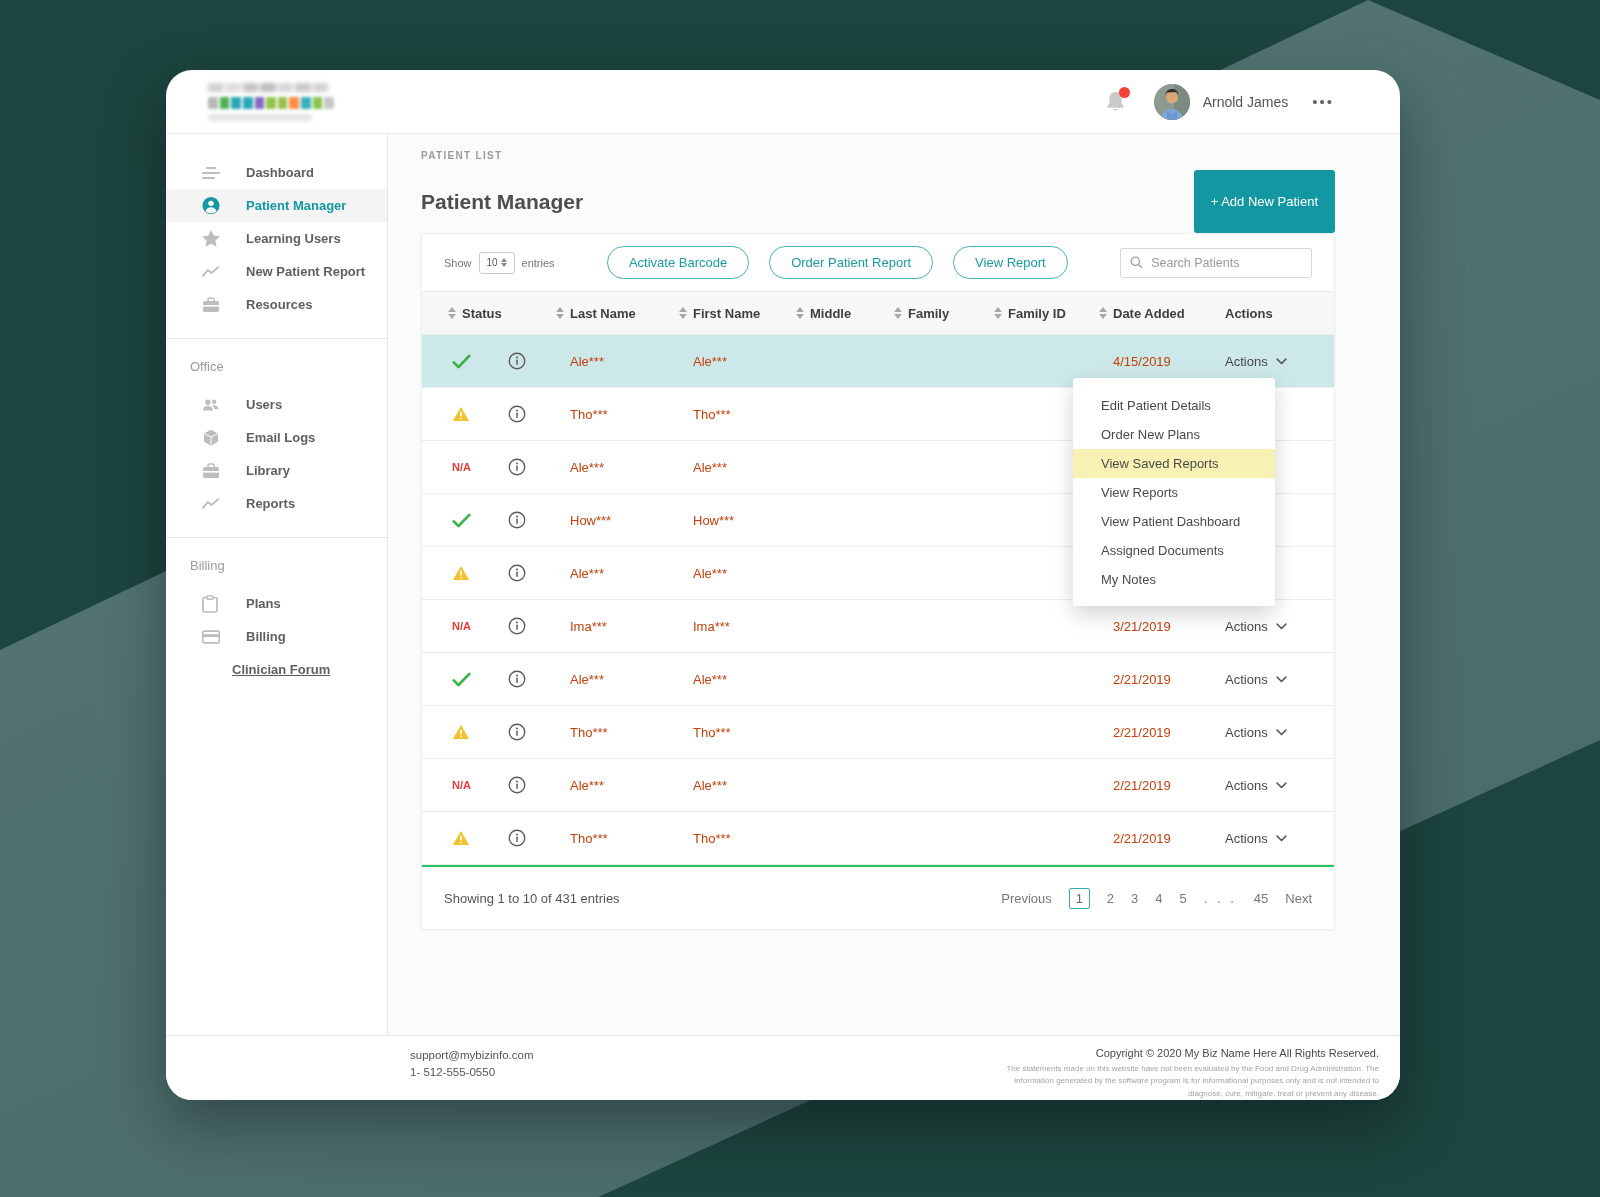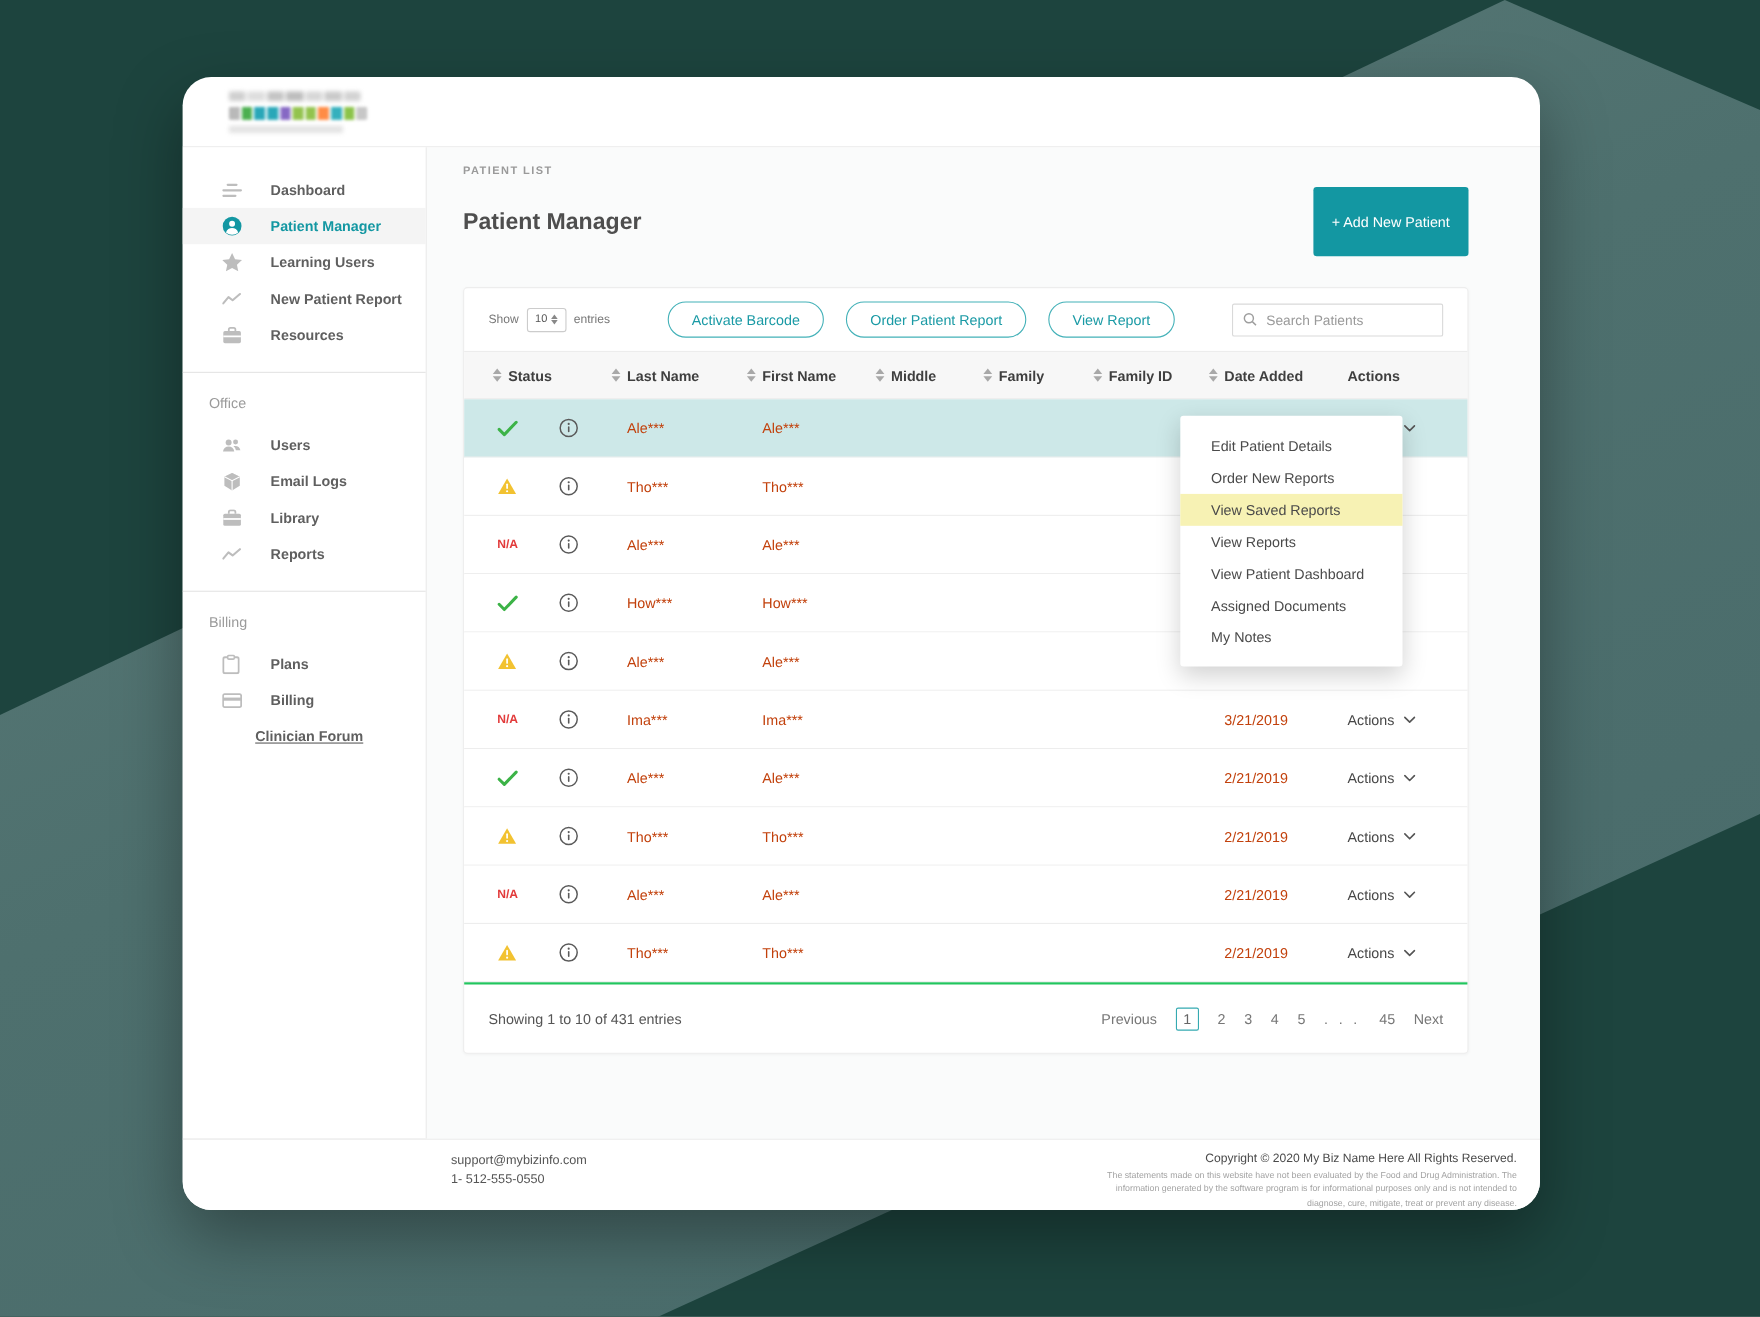--- a/index.html
+++ b/index.html
@@ -45,21 +45,21 @@
   .side-label { font-size:13px; color:#9b9b9b; padding:20px 0 14px 24px; }
 
   .main { flex:1; background:#fafbfb; position:relative; padding:16px 65px 0 33px; }
   .breadcrumb { font-size:10px; letter-spacing:1.3px; color:#9a9a9a; font-weight:700; }
   .title-row { display:flex; align-items:center; justify-content:space-between; margin-top:9px; }
   .page-title { font-size:21px; font-weight:700; color:#4e4e4e; }
   .add-btn { background:#1397a2; color:#fff; font-size:13px; border:none; border-radius:3px;
     padding:24px 17px; cursor:pointer; font-family:inherit; }
 
   
-  .table-card { margin-top:28px; background:#fff; border:1px solid #ededed; border-radius:4px;
+  .table-card { background:#fff; border:1px solid #ededed; border-radius:4px;
     box-shadow:0 1px 3px rgba(0,0,0,.04); }
   .controls { height:57px; display:flex; align-items:center; padding:0 22px; }
   .show-group { display:flex; align-items:center; gap:7px; font-size:11px; color:#777; }
   .show-select { width:36px; height:22px; border:1px solid #ccc; border-radius:3px; display:flex;
     align-items:center; justify-content:center; gap:3px; font-size:10px; color:#555; cursor:pointer; background:#fff; }
   .spin { display:flex; flex-direction:column; gap:1px; }
   .spin i { width:0; height:0; border-left:3px solid transparent; border-right:3px solid transparent; display:block; }
   .spin .up { border-bottom:4px solid #888; }
   .spin .dn { border-top:4px solid #888; }
   .pill-group { flex:1; display:flex; justify-content:center; gap:20px; }
@@ -142,20 +142,41 @@
             <span class="logo-seg" style="background: rgb(147, 195, 78);"></span>
             <span class="logo-seg" style="background: rgb(255, 140, 69);"></span>
             <span class="logo-seg" style="background: rgb(53, 176, 189);"></span>
             <span class="logo-seg" style="background: rgb(139, 195, 74);"></span>
             <span class="logo-seg" style="background: rgb(199, 199, 199);"></span>
           </div>
           <div class="logo-row r3">
             <span class="logo-seg" style="background: rgb(227, 227, 227);"></span>
           </div>
         </div>
+      <div class="top-right">
+        <span class="bell-wrap">
+          <svg width="21" height="23" viewBox="0 0 24 26">
+              <path d="M12 2c-4.2 0-7 3.2-7 7.3V15l-2.2 3.4c-.4.6 0 1.6.9 1.6h16.6c.9 0 1.3-1 .9-1.6L19 15V9.3C19 5.2 16.2 2 12 2z" fill="#c9c9c9"></path>
+              <path d="M9.5 21.5a2.6 2.6 0 0 0 5 0z" fill="#c9c9c9"></path>
+            </svg>
+          <span class="bell-dot" id="bell-dot" style="background: rgb(244, 67, 54);"></span>
+        </span>
+        <span class="avatar">
+          <svg width="36" height="36" viewBox="0 0 36 36">
+              <rect width="36" height="36" fill="#8d9a90"></rect>
+              <rect x="20" width="16" height="36" fill="#7d8a80"></rect>
+              <circle cx="18" cy="13.5" r="6" fill="#d9a77a"></circle>
+              <path d="M18 5c-4 0-6.6 2.6-6.3 6.2l1.2-2.8 9.6-.4 1.5 3.2C24.6 7.4 22 5 18 5z" fill="#3a2e28"></path>
+              <path d="M7 36c0-7 5-11 11-11s11 4 11 11z" fill="#7ba7d9"></path>
+              <path d="M13 27l5 3 5-3v9H13z" fill="#6b97cb"></path>
+            </svg>
+        </span>
+        <span class="user-name">Arnold James</span>
+        <span class="dots">•••</span>
+      </div>
     </div>
 
     <div class="middle">
       <div class="sidebar" id="sidebar">
           <div class="side-item">
             <span class="ico">
               <svg width="18" height="14" viewBox="0 0 18 14">
                 <g stroke="currentColor" stroke-width="2" stroke-linecap="round">
                   <line x1="5" y1="2" x2="13" y2="2"></line>
                   <line x1="1" y1="7" x2="17" y2="7"></line>
@@ -646,21 +667,21 @@
                 <span class="pg-item">45</span>
                 <span class="pg-item">Next</span>
               </div>
           </div>
         </div>
       </div>
     </div>
 
     <div class="menu" id="menu">
         <div class="menu-item">Edit Patient Details</div>
-        <div class="menu-item">Order New Reports</div>
+        <div class="menu-item">Order New Plans</div>
         <div class="menu-item" style="background: rgb(247, 242, 180);">View Saved Reports</div>
         <div class="menu-item">View Reports</div>
         <div class="menu-item">View Patient Dashboard</div>
         <div class="menu-item">Assigned Documents</div>
         <div class="menu-item">My Notes</div>
       </div>
 
     <div class="cfooter">
       <div class="f-left">
         <div>support@mybizinfo.com</div>

